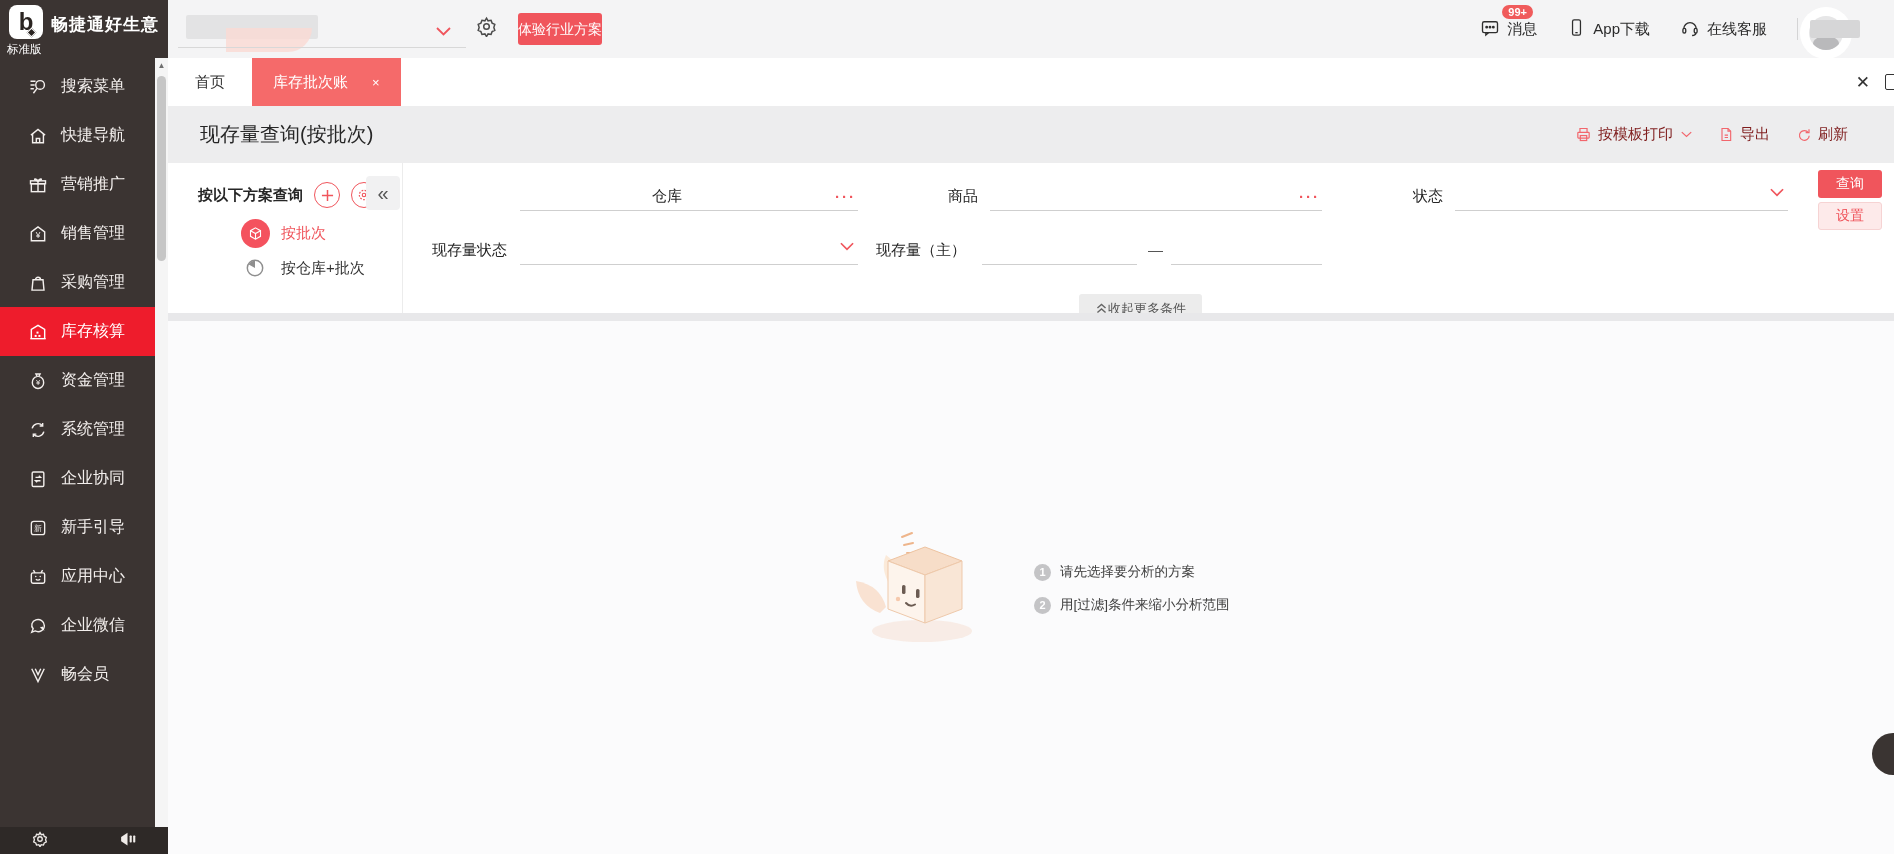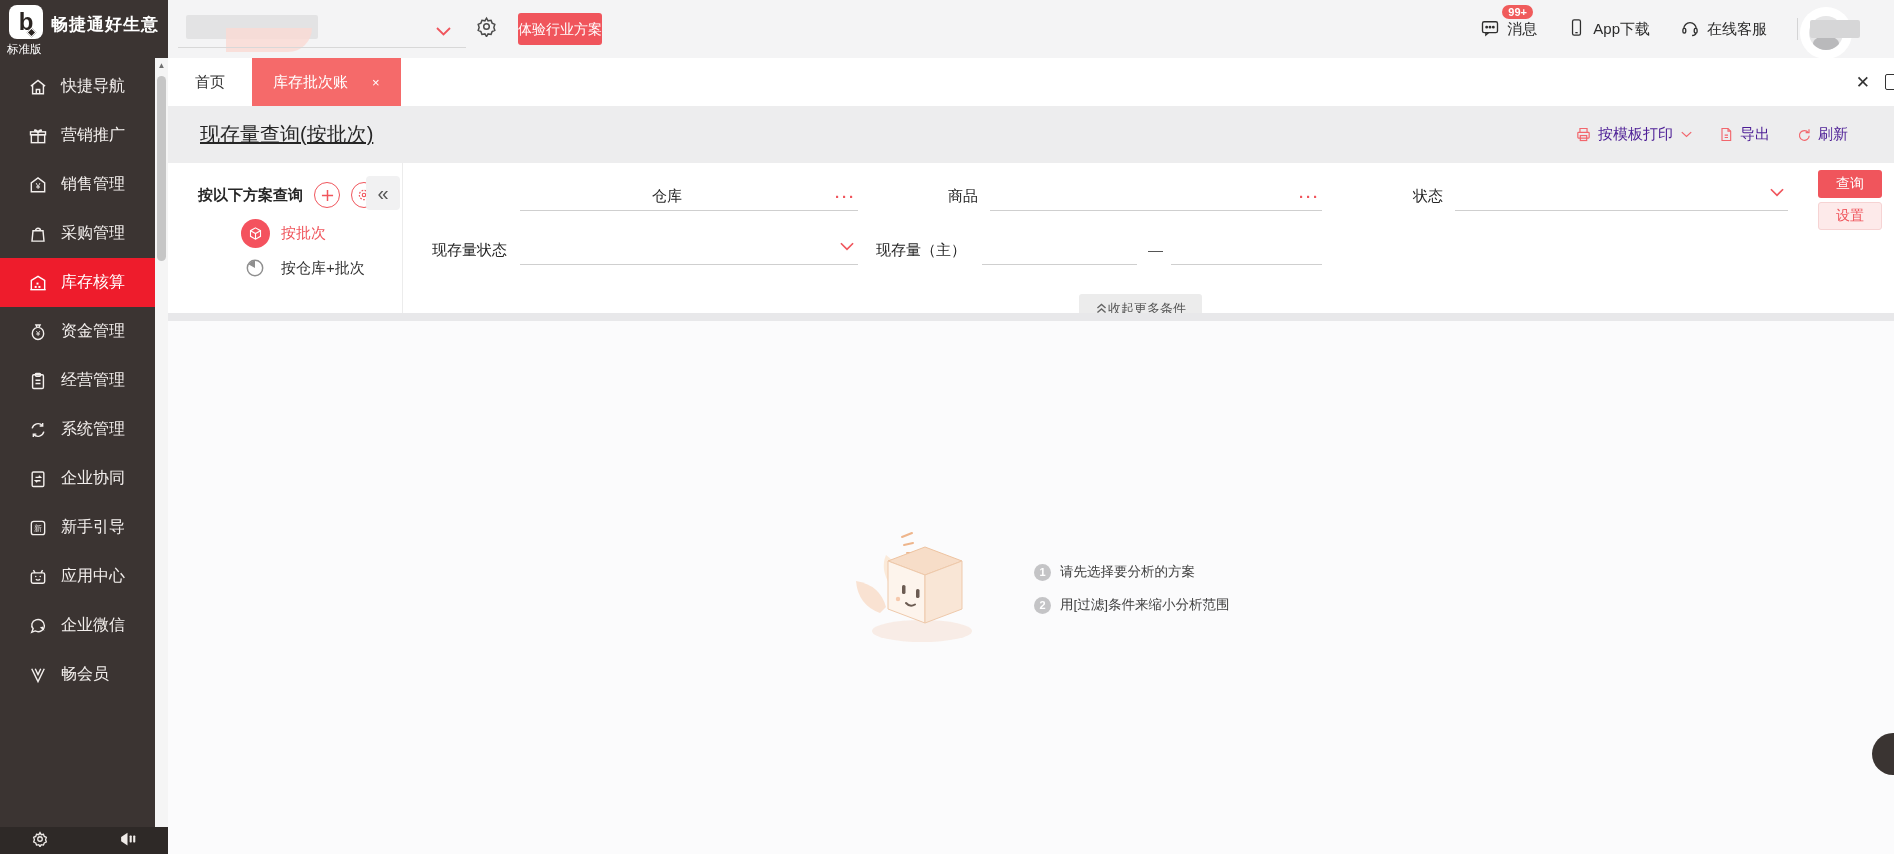--- a/index.html
+++ b/index.html
@@ -51,22 +51,22 @@
   .tabbar{position:absolute;left:168px;top:58px;right:0;height:48px;background:#fff;display:flex;align-items:stretch;}
   .tab-home{line-height:48px;padding:0 27px;font-size:15px;color:#333;cursor:pointer;}
   .tab-active{background:var(--tab-red);color:#fff;display:flex;align-items:center;gap:24px;padding:0 21px;font-size:15px;cursor:pointer;}
   .tab-close{font-size:13px;cursor:pointer;}
   .tab-tools{position:absolute;right:24px;top:0;height:48px;display:flex;align-items:center;gap:18px;color:#333;}
   .tab-x{font-size:17px;cursor:pointer;}
   .tab-expand{position:absolute;right:-7px;top:16px;width:16px;height:16px;border:1.6px solid #333;border-radius:2px;cursor:pointer;}
 
   
   .titlebar{position:absolute;left:168px;top:106px;right:0;height:57px;background:var(--titlebar-bg);display:flex;align-items:center;}
-  .page-title{margin-left:32px;font-size:20px;color:#262626;font-weight:500;text-decoration:underline;}
-  .titlebar-tools{margin-left:auto;margin-right:46px;display:flex;align-items:flex-start;gap:26px;font-size:15px;color:#4c1d95;}
+  .page-title{margin-left:32px;font-size:20px;color:#262626;font-weight:500;}
+  .titlebar-tools{margin-left:auto;margin-right:46px;display:flex;align-items:flex-start;gap:26px;font-size:15px;color:#7f1d1d;}
   .tool-item{display:flex;align-items:center;gap:6px;cursor:pointer;}
   .tool-item svg{color:#f2666c;}
   .tool-caret{color:#777;margin-left:2px;}
 
   
   .filter-card{position:absolute;left:168px;top:163px;right:0;height:160px;background:#fff;}
   .scheme{position:absolute;left:0;top:0;bottom:0;width:235px;border-right:1px solid #ececec;}
   .scheme-head{position:absolute;left:30px;top:19px;display:flex;align-items:center;}
   .scheme-title{font-size:15px;font-weight:bold;color:#262626;}
   .circle-icon{width:26px;height:26px;border:1.3px solid var(--accent);border-radius:50%;color:var(--accent);display:grid;place-items:center;margin-left:11px;cursor:pointer;}
@@ -166,20 +166,30 @@
         </div>
       <div class="name-redact"></div>
     </div>
   </div>
 
   <div class="sidebar">
     <div class="menu">
       <div class="s-item">
         <span class="s-icon">
             <svg width="20" height="20" viewBox="0 0 24 24" fill="none" stroke="currentColor" stroke-width="1.7">
+              <path d="M3 5h6M3 9.5h5M3 14h4"></path>
+              <circle cx="14.5" cy="9.5" r="5.2"></circle>
+              <path d="M10.8 13.7L6.5 19.5"></path>
+            </svg>
+          </span>
+        <span>搜索菜单</span>
+      </div>
+      <div class="s-item">
+        <span class="s-icon">
+            <svg width="20" height="20" viewBox="0 0 24 24" fill="none" stroke="currentColor" stroke-width="1.7">
               <path d="M3.5 11L12 4l8.5 7"></path>
               <path d="M5.5 9.5V20h13V9.5"></path>
               <path d="M10 20v-5h4v5"></path>
             </svg>
           </span>
         <span>快捷导航</span>
       </div>
       <div class="s-item">
         <span class="s-icon">
             <svg width="20" height="20" viewBox="0 0 24 24" fill="none" stroke="currentColor" stroke-width="1.7">
@@ -222,30 +232,20 @@
         <span>库存核算</span>
       </div>
       <div class="s-item">
         <span class="s-icon">
             <svg width="20" height="20" viewBox="0 0 24 24" fill="none" stroke="currentColor" stroke-width="1.7">
               <path d="M9.5 3.5h5L13 6.5c3.8 1 5.8 4 5.8 7.6a6.8 6.8 0 0 1-13.6 0c0-3.6 2-6.6 5.8-7.6L9.5 3.5z"></path>
               <text x="12" y="17" font-size="9" text-anchor="middle" fill="currentColor" stroke="none">¥</text>
             </svg>
           </span>
         <span>资金管理</span>
-      </div>
-      <div class="s-item">
-        <span class="s-icon">
-            <svg width="20" height="20" viewBox="0 0 24 24" fill="none" stroke="currentColor" stroke-width="1.7">
-              <rect x="5.5" y="4.5" width="13" height="16.5" rx="1.5"></rect>
-              <rect x="9" y="2.8" width="6" height="3.4" rx="1"></rect>
-              <path d="M9 11h6M9 15h6"></path>
-            </svg>
-          </span>
-        <span>经营管理</span>
       </div>
       <div class="s-item">
         <span class="s-icon">
             <svg width="20" height="20" viewBox="0 0 24 24" fill="none" stroke="currentColor" stroke-width="1.7">
               <path d="M5 10a7.2 7.2 0 0 1 12.4-3.2"></path>
               <path d="M17.6 3.5v3.6H14"></path>
               <path d="M19 14a7.2 7.2 0 0 1-12.4 3.2"></path>
               <path d="M6.4 20.5v-3.6H10"></path>
             </svg>
           </span>

